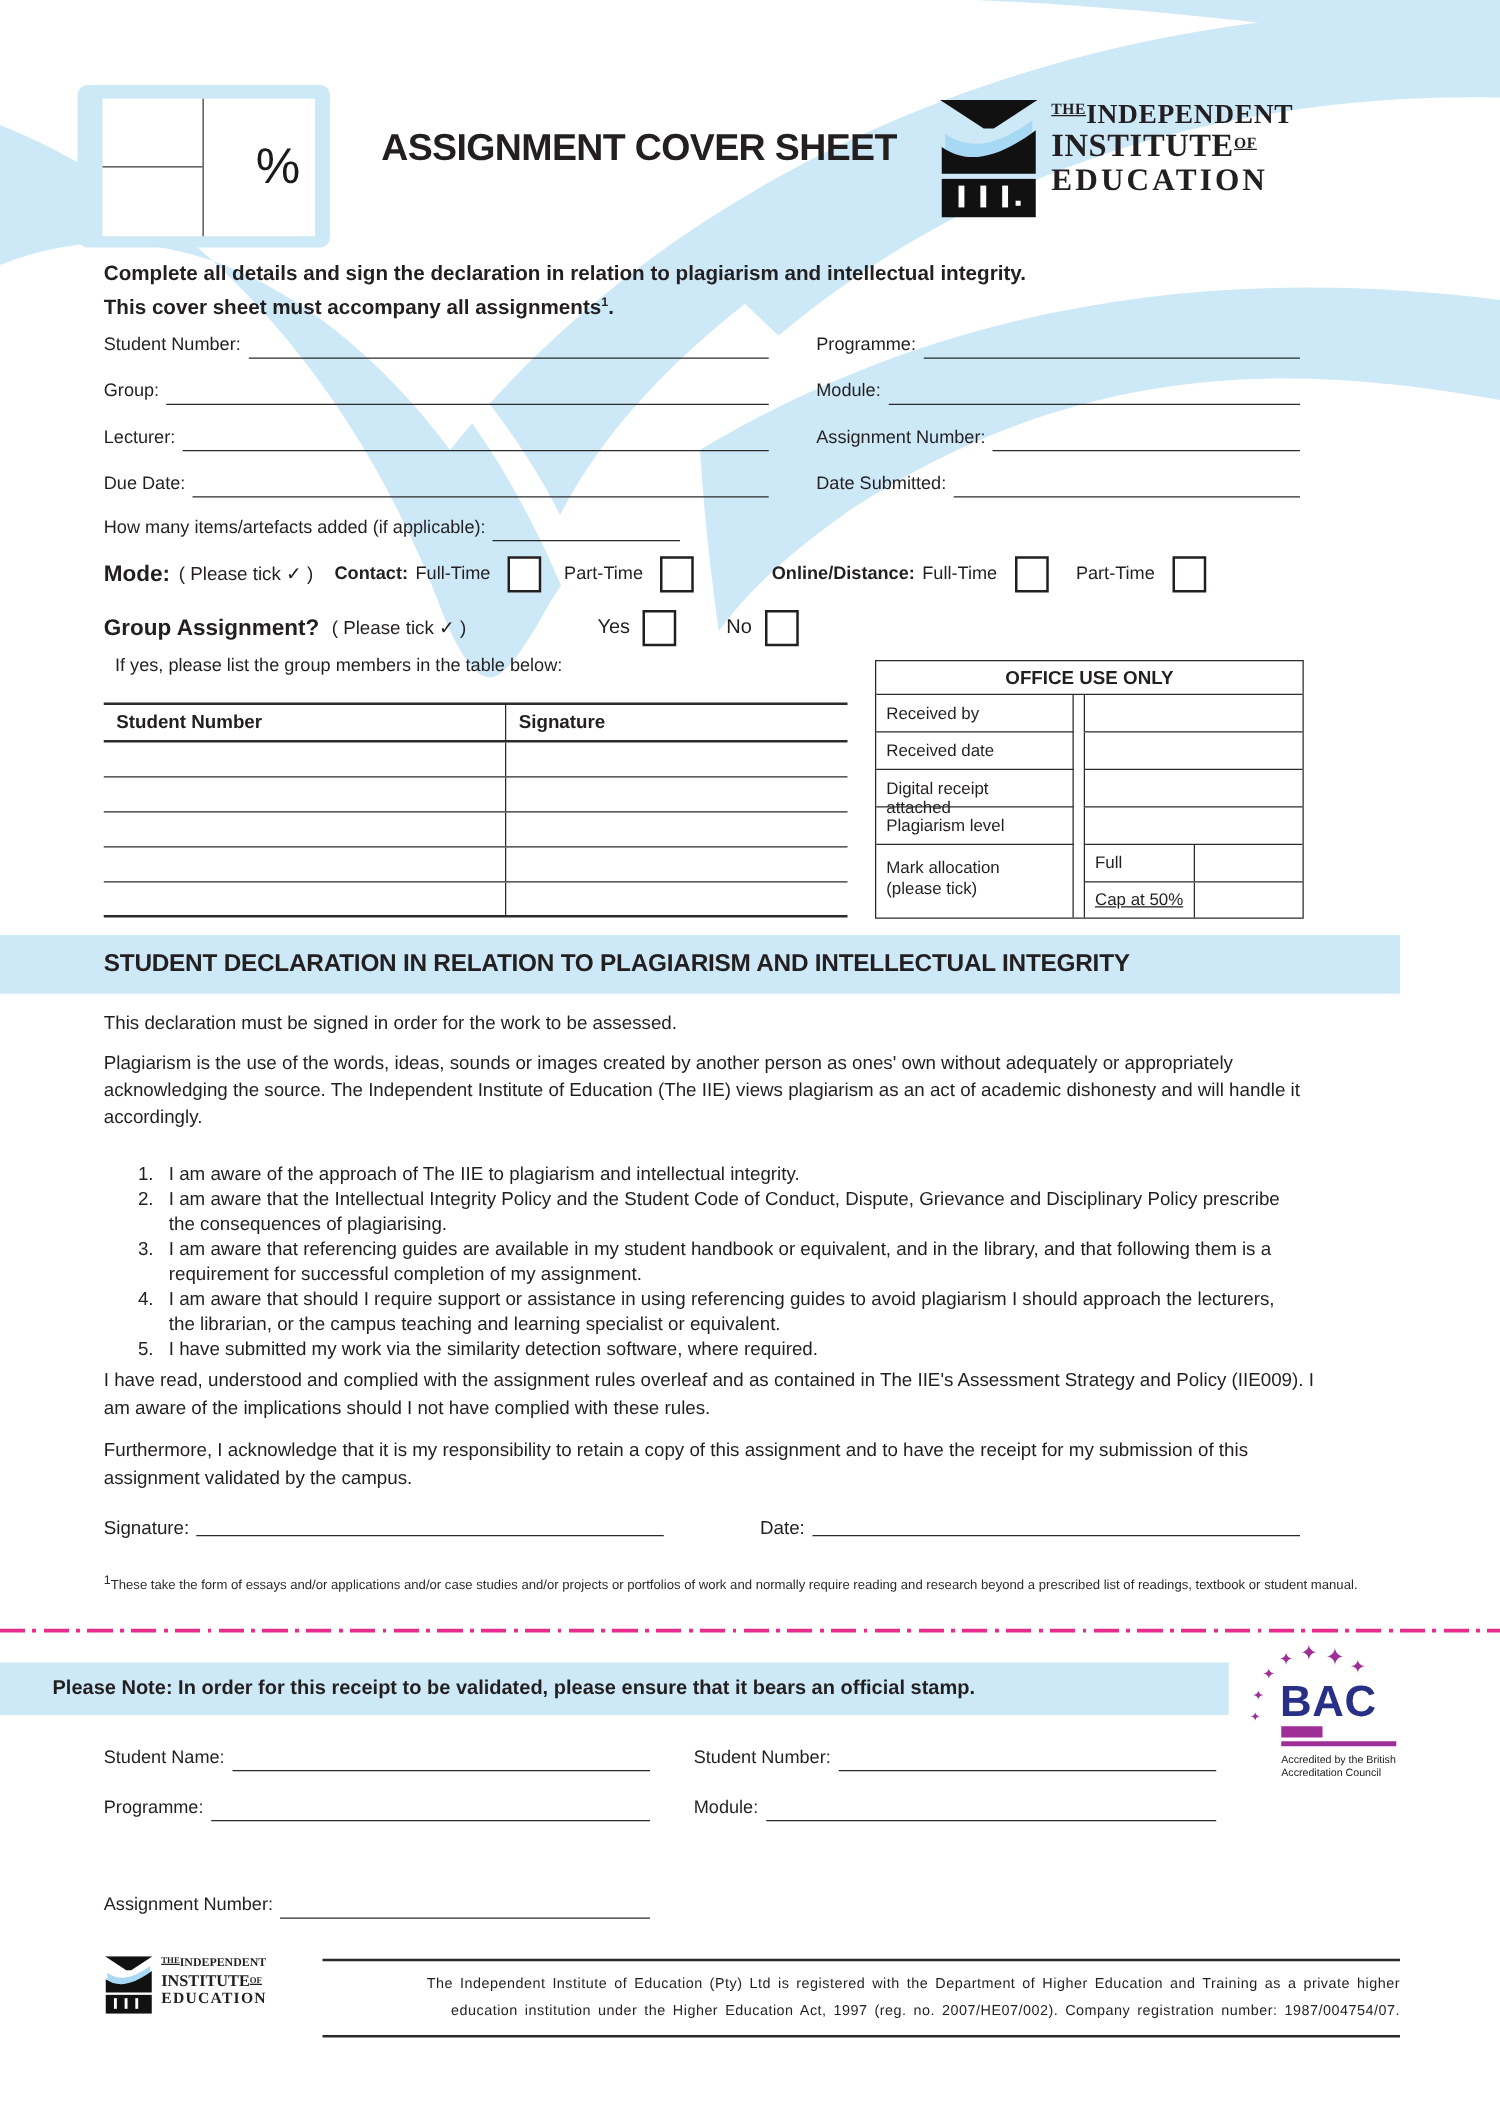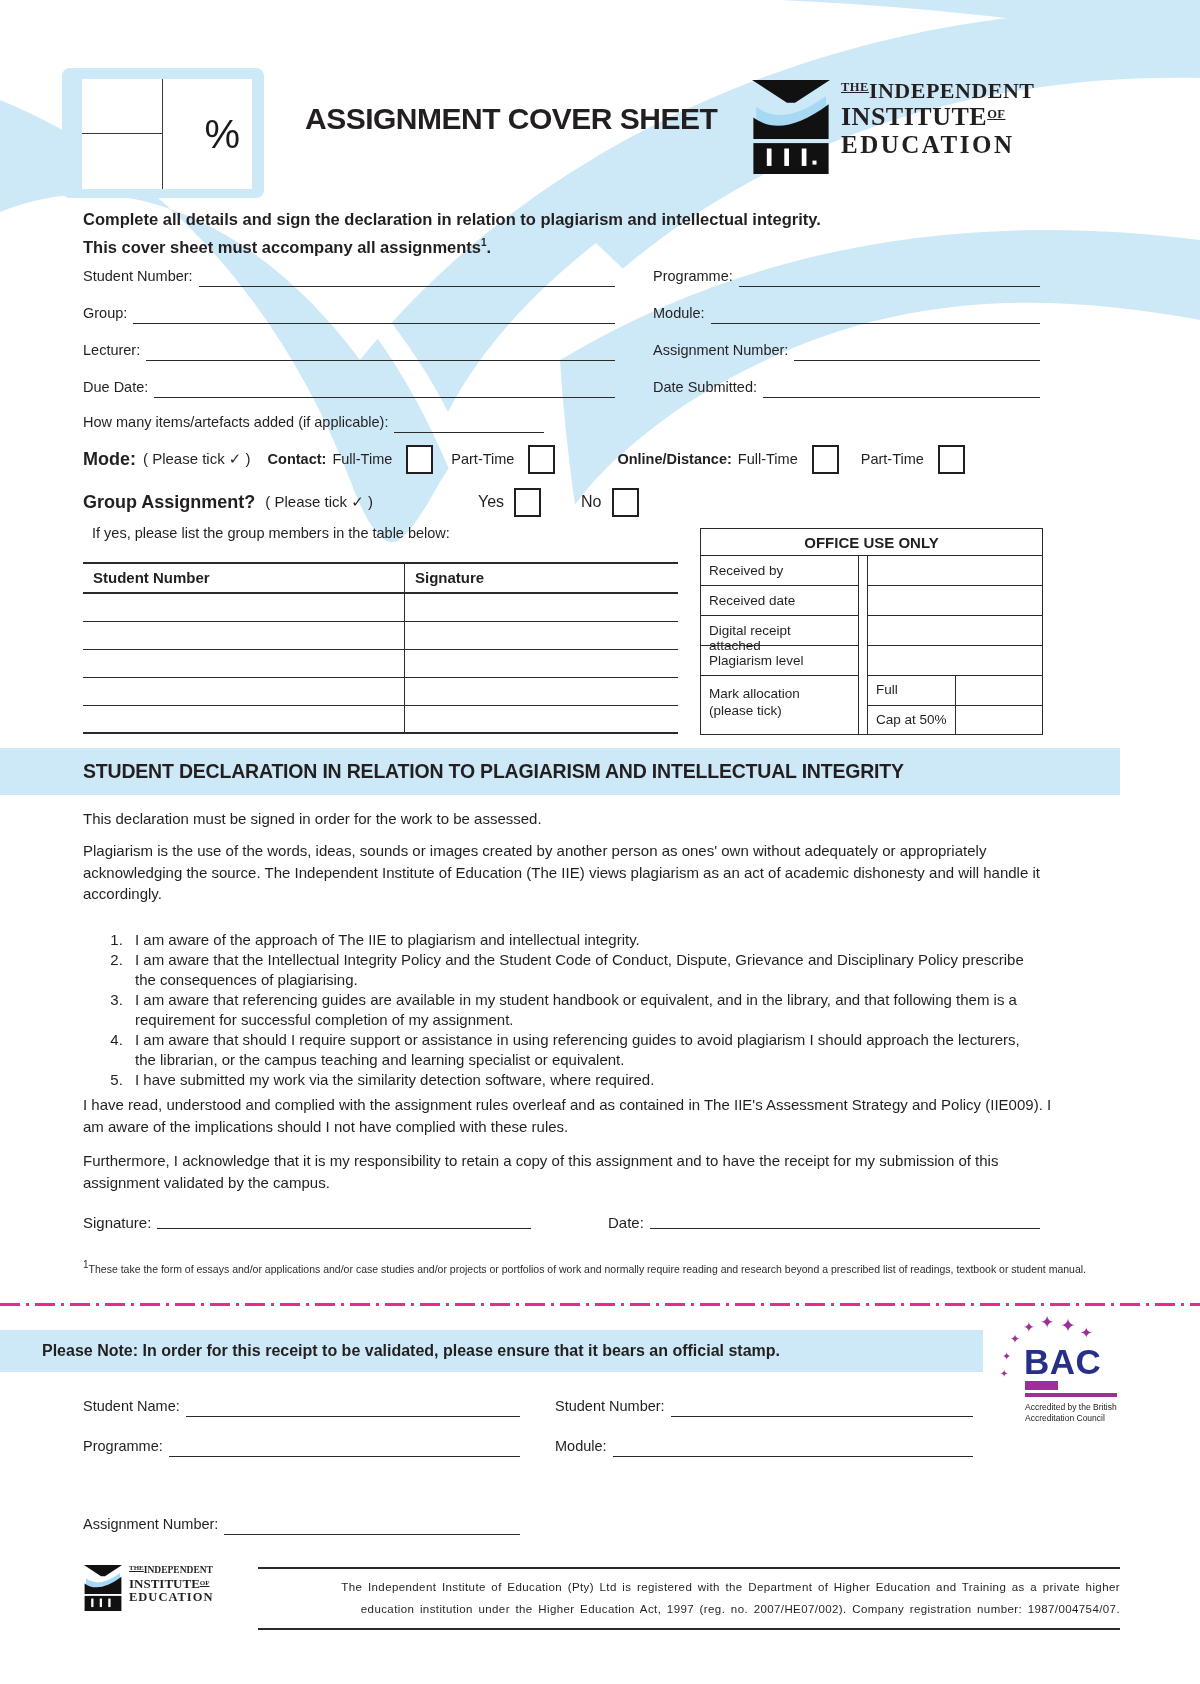--- a/index.html
+++ b/index.html
@@ -58,21 +58,21 @@
   .o-title { height: 27px; border-bottom: 1.5px solid #2b2b2b; text-align: center; font-weight: bold; font-size: 15px; padding-top: 5px; }
   .o-row { display: flex; height: 30px; }
   .o-l { width: 158px; border-right: 1.5px solid #2b2b2b; border-bottom: 1.5px solid #2b2b2b; padding: 7px 16px 0 8px; }
   .o-row:nth-last-child(1) .o-l { border-bottom: none; }
   .o-gap { width: 9px; border-right: 1.5px solid #2b2b2b; }
   .o-r { flex: 1; border-bottom: 1.5px solid #2b2b2b; }
   .o-mark { display: flex; height: 58px; }
   .o-mark .o-l { border-bottom: none; padding-top: 9px; line-height: 17px; }
   .o-mr { flex: 1; display: flex; flex-direction: column; }
   .o-sub { flex: 1; display: flex; border-bottom: 1.5px solid #2b2b2b; }
-  .o-sub:last-child { border-bottom: none; }
+  .o-sub:last-child { border-bottom: none; text-decoration: underline; }
   .o-sl { width: 88px; border-right: 1.5px solid #2b2b2b; padding: 6px 0 0 8px; }
   .o-sb { flex: 1; }
 
   .decl-banner { left: 0; top: 748px; width: 1120px; height: 47px; background: var(--blue); display: flex; align-items: center; }
   .decl-banner .txt { margin-left: 83px; font-size: 19.5px; font-weight: bold; letter-spacing: -0.2px; }
 
   .body-text { font-size: 15px; line-height: 21.5px; }
   .p1 { left: 83px; top: 808px; }
   .p2 { left: 83px; top: 840px; width: 968px; }
   .decl-list { left: 83px; top: 918px; width: 968px; }

